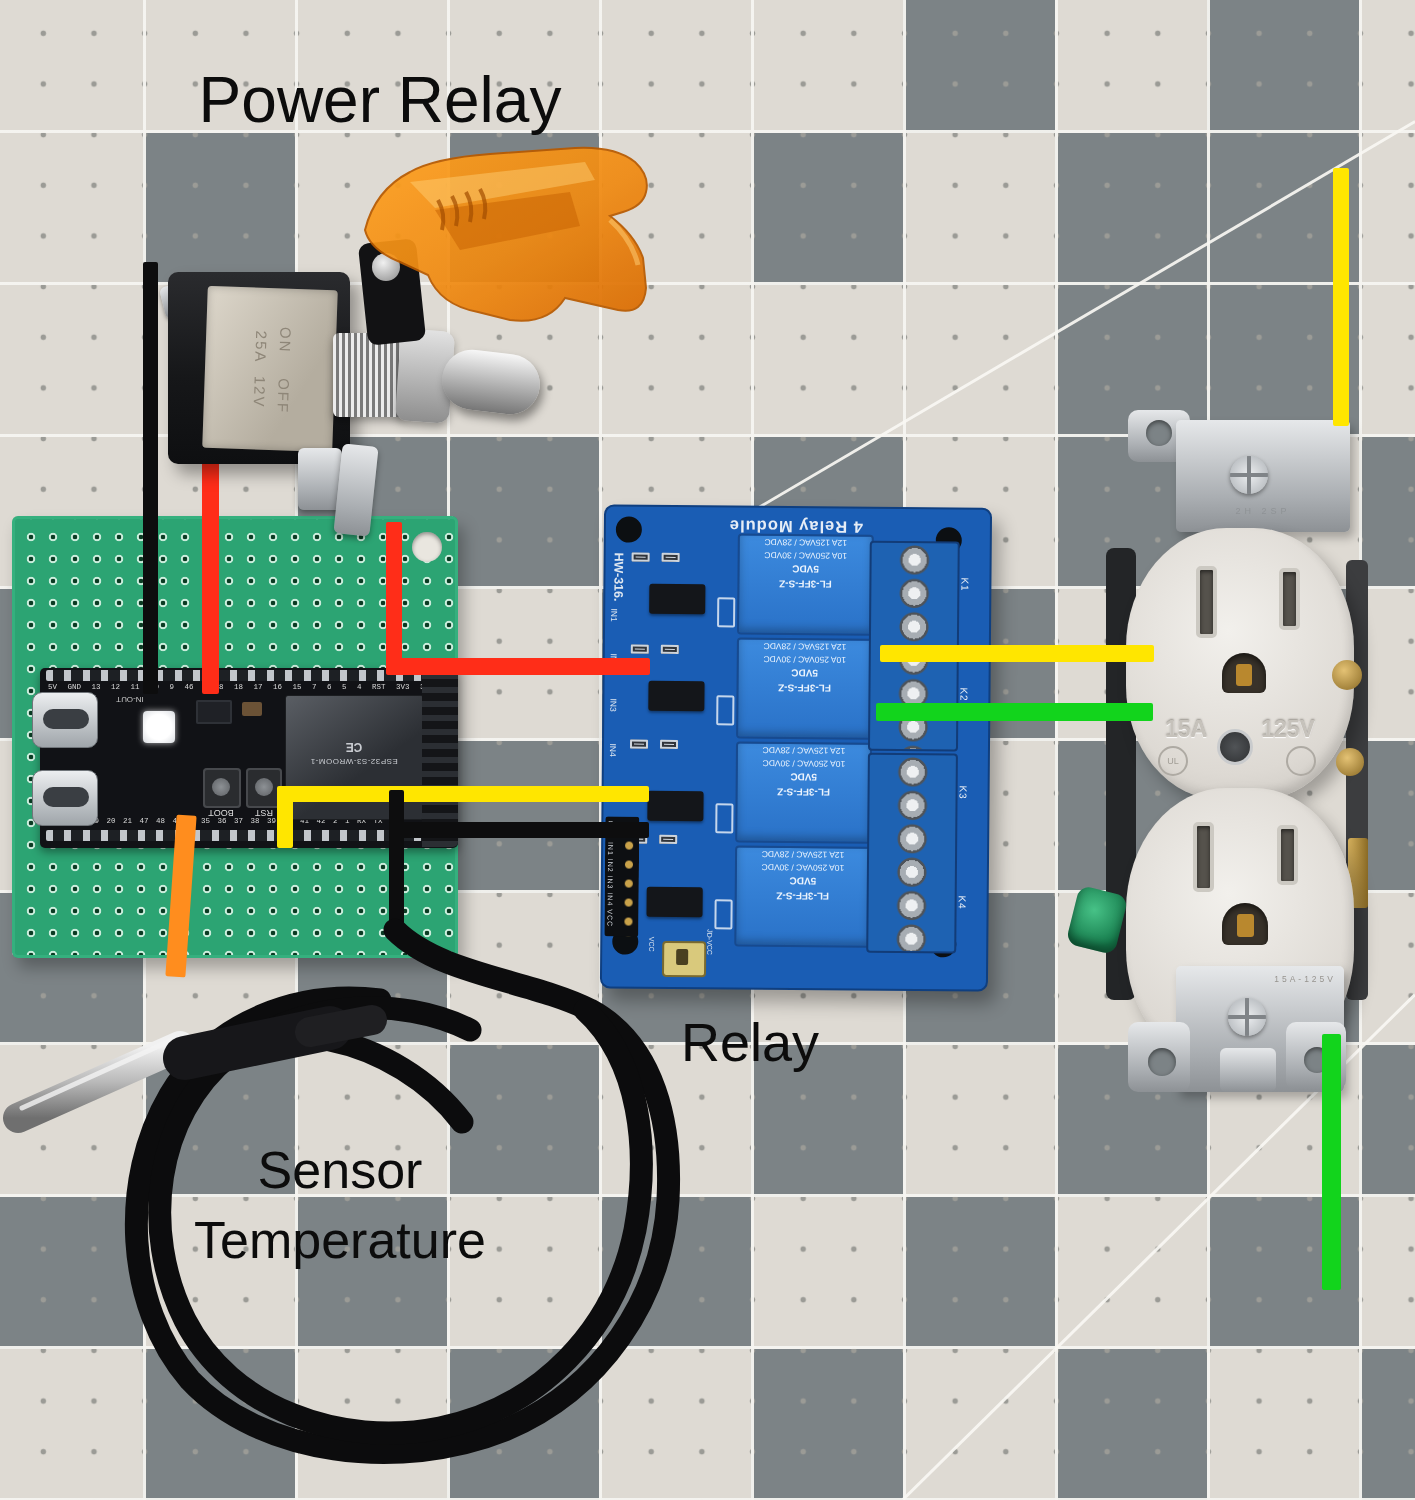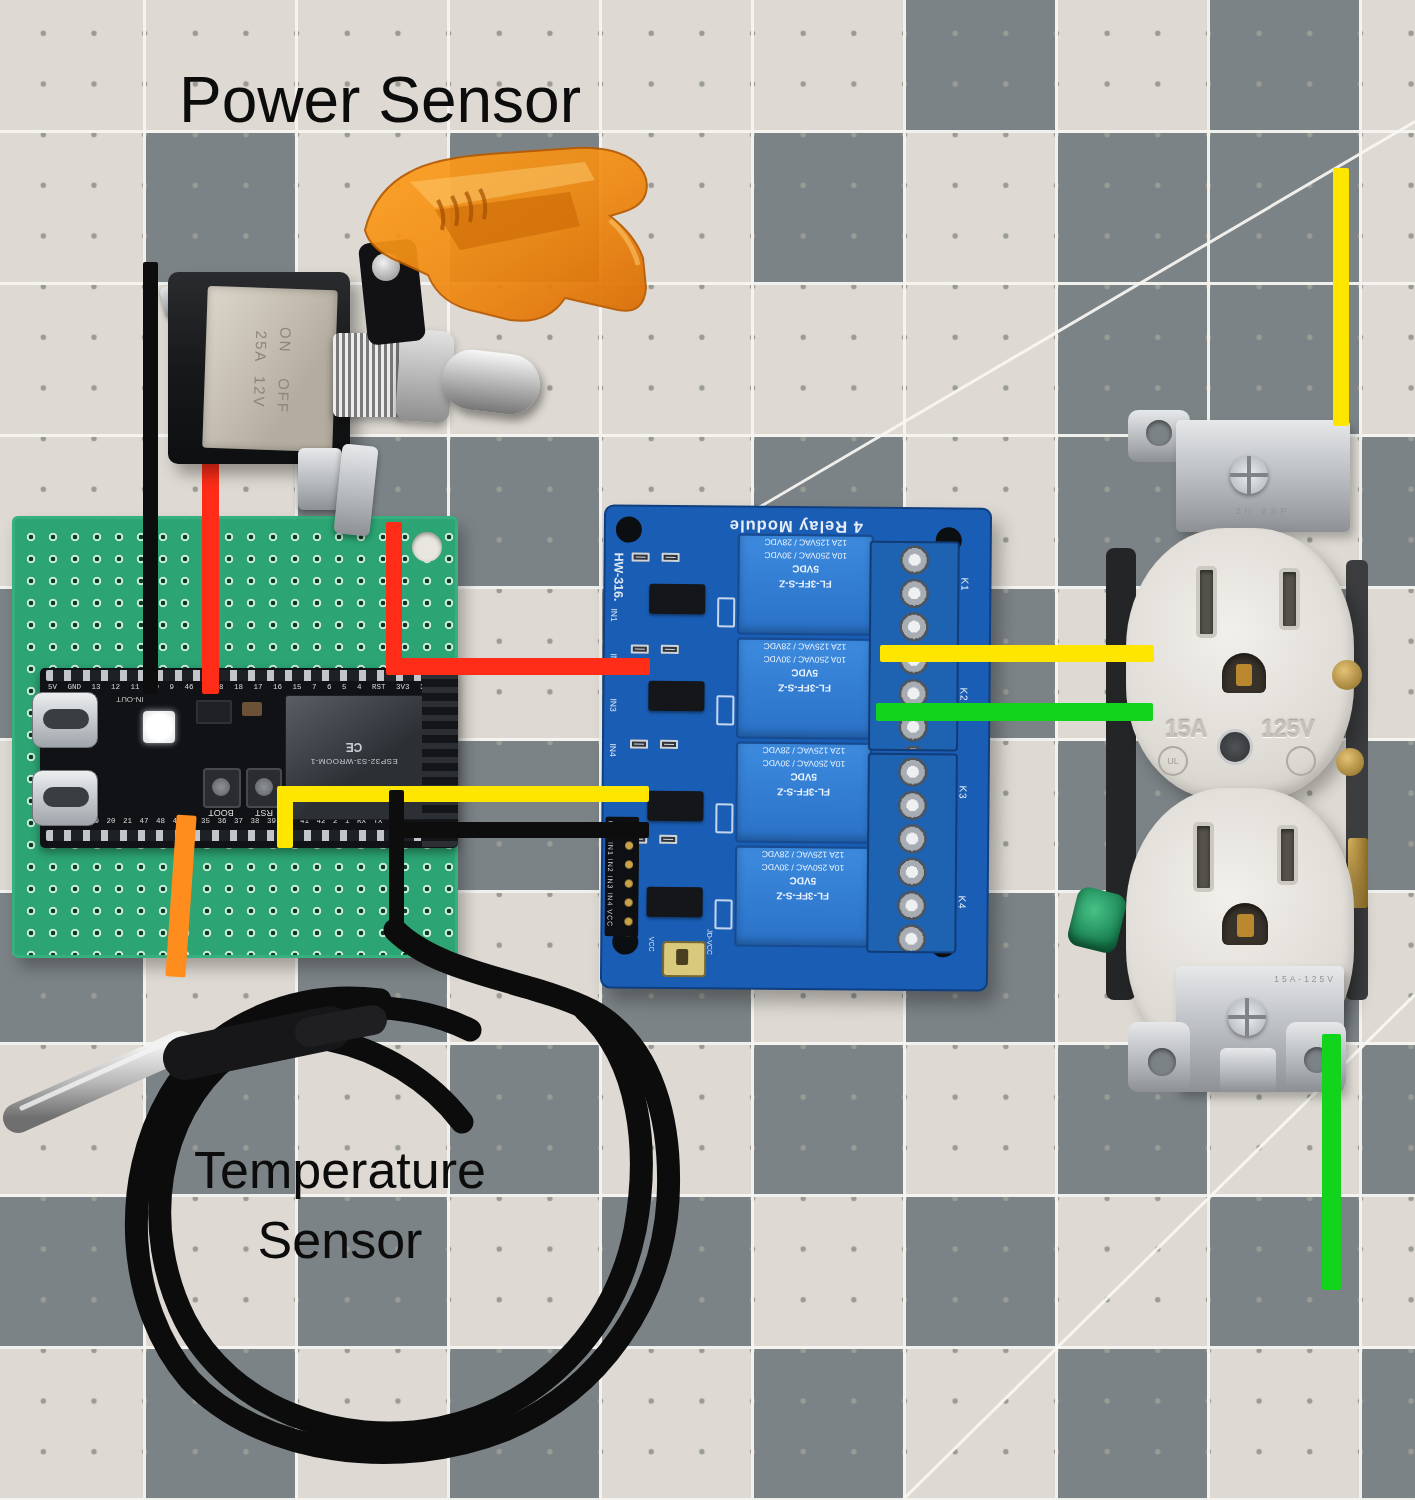--- a/index.html
+++ b/index.html
@@ -303,21 +303,22 @@
       <path d="M395,30 C440,75 530,80 590,110 C655,145 672,225 668,300 C662,400 600,490 505,530 C400,572 260,555 190,480 C125,405 120,280 170,195 C215,120 300,90 380,100"></path>
       <path d="M585,110 C640,160 650,250 635,330 C615,430 540,508 440,528 C340,548 230,508 185,420 C140,330 155,215 230,155 C300,100 400,95 470,130"></path>
       <path d="M330,140 C380,150 430,180 462,222"></path>
     </g>
     <line x1="18" y1="218" x2="180" y2="146" stroke="url(#probe)" stroke-width="30" stroke-linecap="round"></line>
     <line x1="22" y1="208" x2="172" y2="140" stroke="#f4f4f4" stroke-width="5" stroke-linecap="round" opacity=".8"></line>
     <line x1="185" y1="158" x2="330" y2="128" stroke="#17171a" stroke-width="44" stroke-linecap="round"></line>
     <line x1="310" y1="132" x2="372" y2="120" stroke="#1f1f22" stroke-width="30" stroke-linecap="round"></line>
   </svg>
 
-  <div class="abs ann" style="left:140px;top:60px;width:480px;font-size:64px;">Power Sensor</div>
+  <div class="abs ann" style="left:140px;top:60px;width:480px;font-size:64px;">Power Relay</div>
   <div class="abs ann" style="left:1118px;top:284px;width:244px;font-size:54px;">
   </div>
+  <div class="abs ann" style="left:650px;top:1008px;width:200px;font-size:54px;"><span>Relay</span></div>
   <div class="abs ann" style="left:110px;top:1136px;width:460px;font-size:52px;line-height:1.34;">
+    <div>Sensor</div>
     <div>Temperature</div>
-    <div>Sensor</div>
   </div>
 
 </div>
 
 </body></html>

